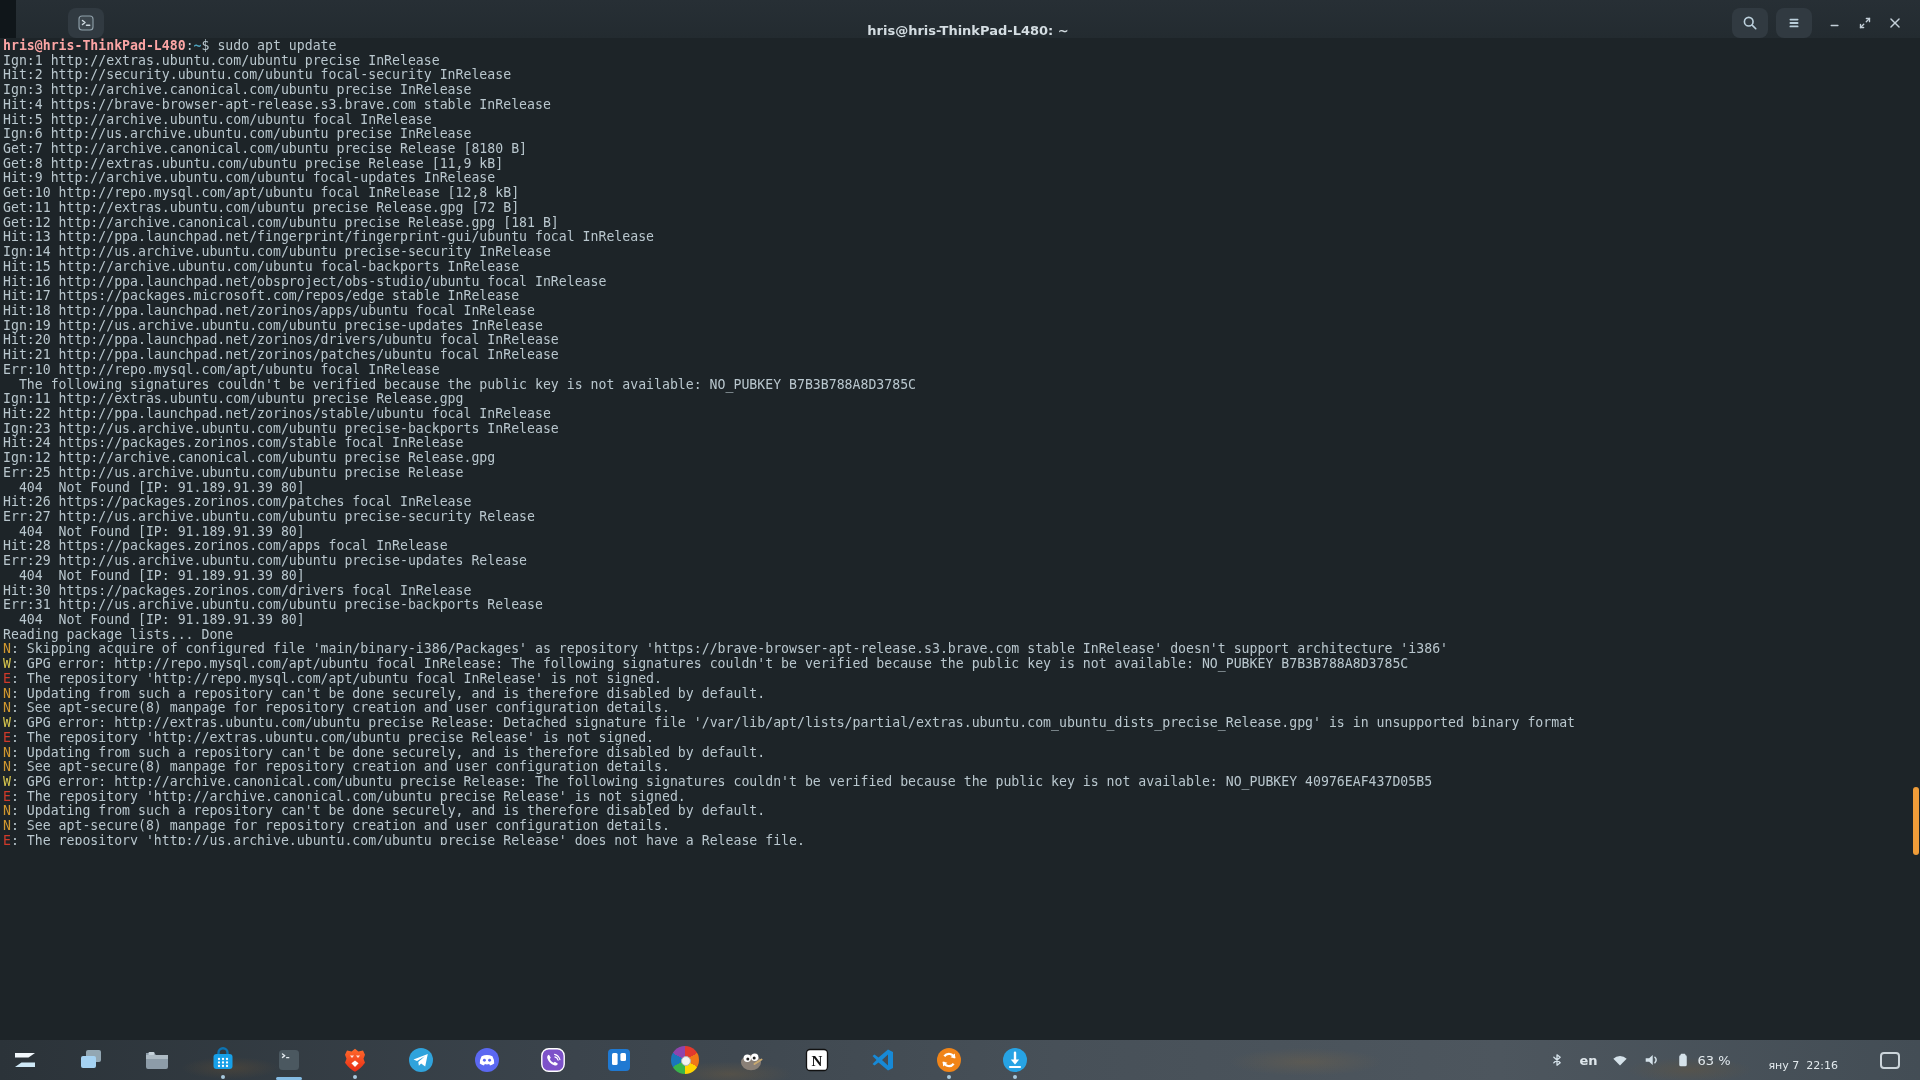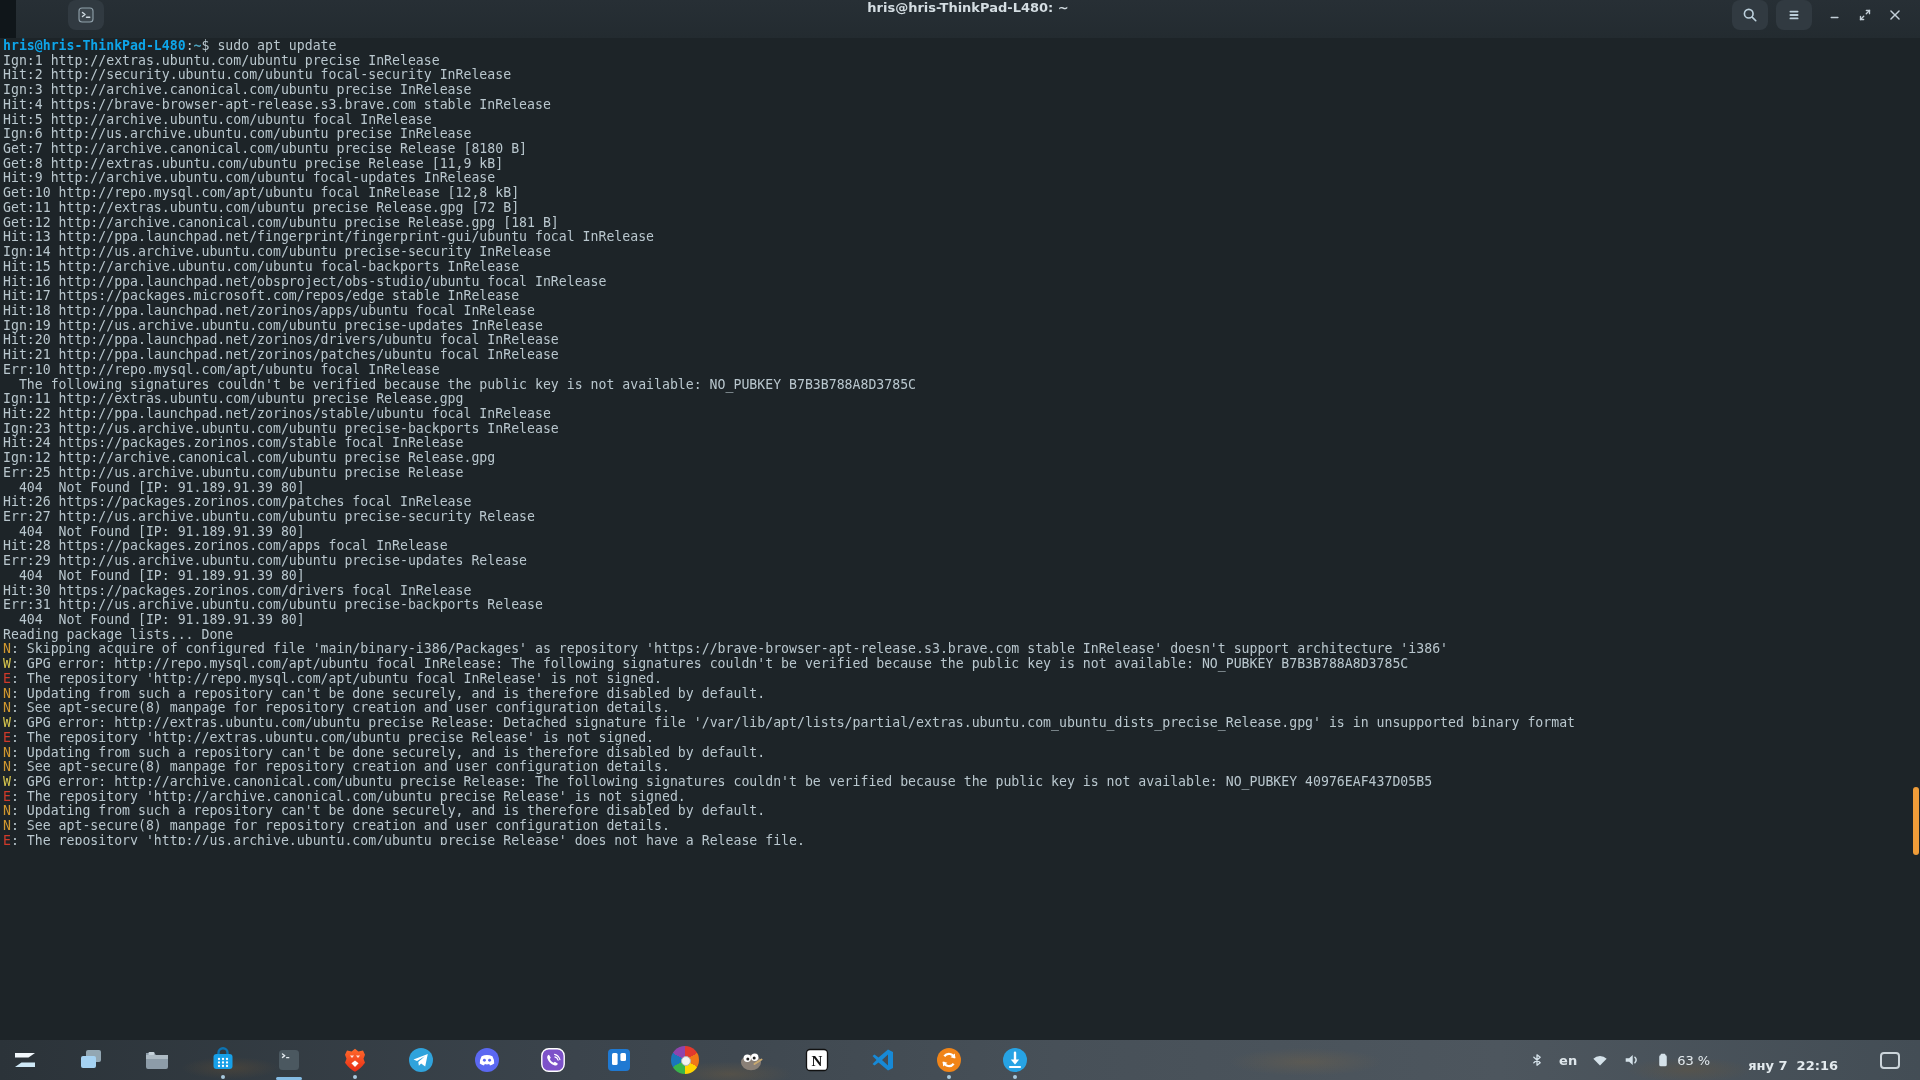--- a/index.html
+++ b/index.html
@@ -3,37 +3,37 @@
 <meta charset="utf-8">
 <style>
   html,body{margin:0;padding:0;background:#10161a;}
   .screen{position:relative;width:1920px;height:1080px;overflow:hidden;
           font-family:"DejaVu Sans",sans-serif;}
 
   
   .titlebar{position:absolute;top:0;left:16px;right:0;height:38px;
             background:linear-gradient(#272f35,#232b30);
             border-bottom:1px solid #171d21;
-            display:flex;align-items:flex-start;padding-left:44px;}
+            display:flex;align-items:flex-end;padding-left:44px;}
   .tb-title{position:absolute;left:0;right:0;text-align:center;
             color:#d4dde2;font-size:13px;font-weight:bold;pointer-events:none;}
   .tb-btn{width:36px;height:30px;margin-left:8px;border-radius:8px;
           background:#313a41;display:flex;align-items:center;justify-content:center;}
   .tb-right{position:absolute;right:10px;display:flex;align-items:center;}
   .tb-right .tb-btn{margin-left:0;margin-right:8px;}
   .wc{width:30px;height:30px;display:flex;align-items:center;justify-content:center;}
 
   
   .term-body{position:absolute;top:38px;left:0;right:0;bottom:40px;background:#1d2428;}
   .term-lines{height:806px;overflow:hidden;padding:1px 0 0 3px;
               font-family:"DejaVu Sans Mono",monospace;
               font-size:13.2px;line-height:14.72px;color:#b9c7ce;
               white-space:pre;}
   .term-line{height:14.72px;}
-  .c-green{color:#0ea5e9;font-weight:bold;}
+  .c-green{color:#fca5a5;font-weight:bold;}
   .c-cyan{color:#4da2bd;font-weight:bold;}
   .c-orange{color:#d2982f;}
   .c-yellow{color:#d6c54e;}
   .c-red{color:#d03a2a;}
   .scroll-thumb{position:absolute;right:1px;top:749px;width:6px;height:68px;
                 border-radius:3px;background:#ef9c39;}
 
   
   .taskbar{position:absolute;left:0;right:0;bottom:0;height:40px;
      background:
@@ -55,21 +55,21 @@
        background:conic-gradient(#e23a2e 0 60deg,#f07818 60deg 120deg,#ffd500 120deg 180deg,
                   #39b54a 180deg 240deg,#1b75bb 240deg 300deg,#8e44ad 300deg 360deg);
        position:relative;}
   .pin::after{content:"";position:absolute;left:50%;top:50%;width:8px;height:8px;
        margin:-4px 0 0 -4px;border-radius:50%;background:#f2f2f2;border:1px solid #b5b5b5;}
 
   .tray{margin-left:auto;display:flex;align-items:center;gap:14px;
         padding-right:20px;color:#e3eaee;}
   .tray .lang{font-size:13px;font-weight:bold;color:#dfe7ec;}
   .tray .pct{font-size:13px;margin-left:-8px;white-space:pre;}
-  .tray .clock{font-size:13px;font-weight:bold;margin-left:24px;white-space:pre;margin-top:11px;}
+  .tray .clock{font-size:11px;font-weight:normal;margin-left:24px;white-space:pre;margin-top:11px;}
   .show-desktop{width:16px;height:13px;border:2px solid #ccd5db;border-radius:4px;
                 margin-left:28px;}
 </style>
 </head>
 <body>
 
 <div class="screen">
 
   <div class="titlebar">
     <div class="tb-btn">

